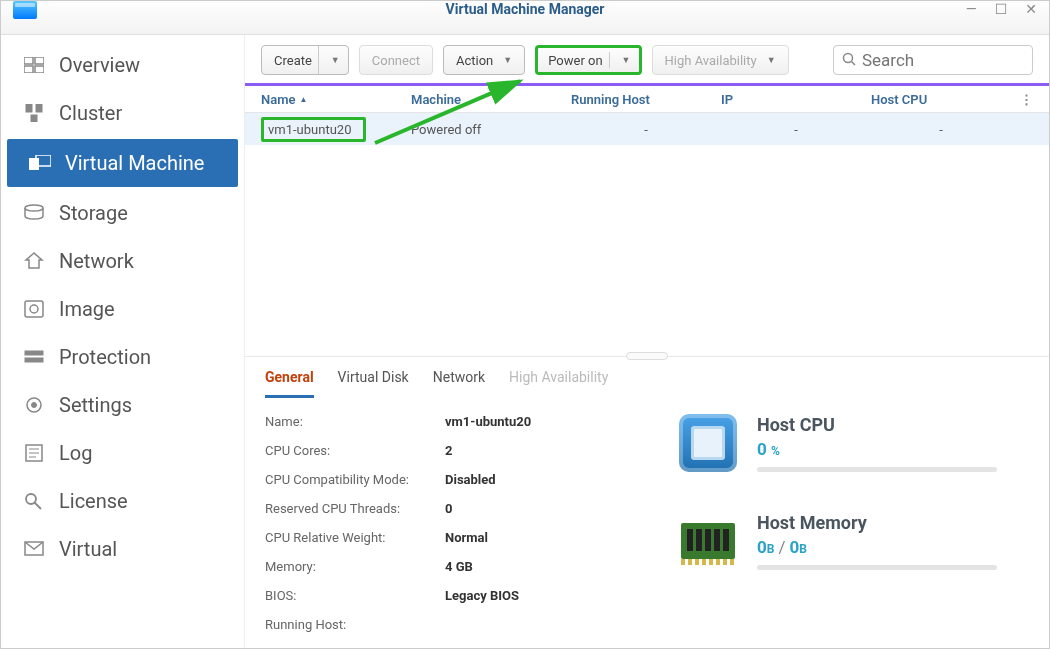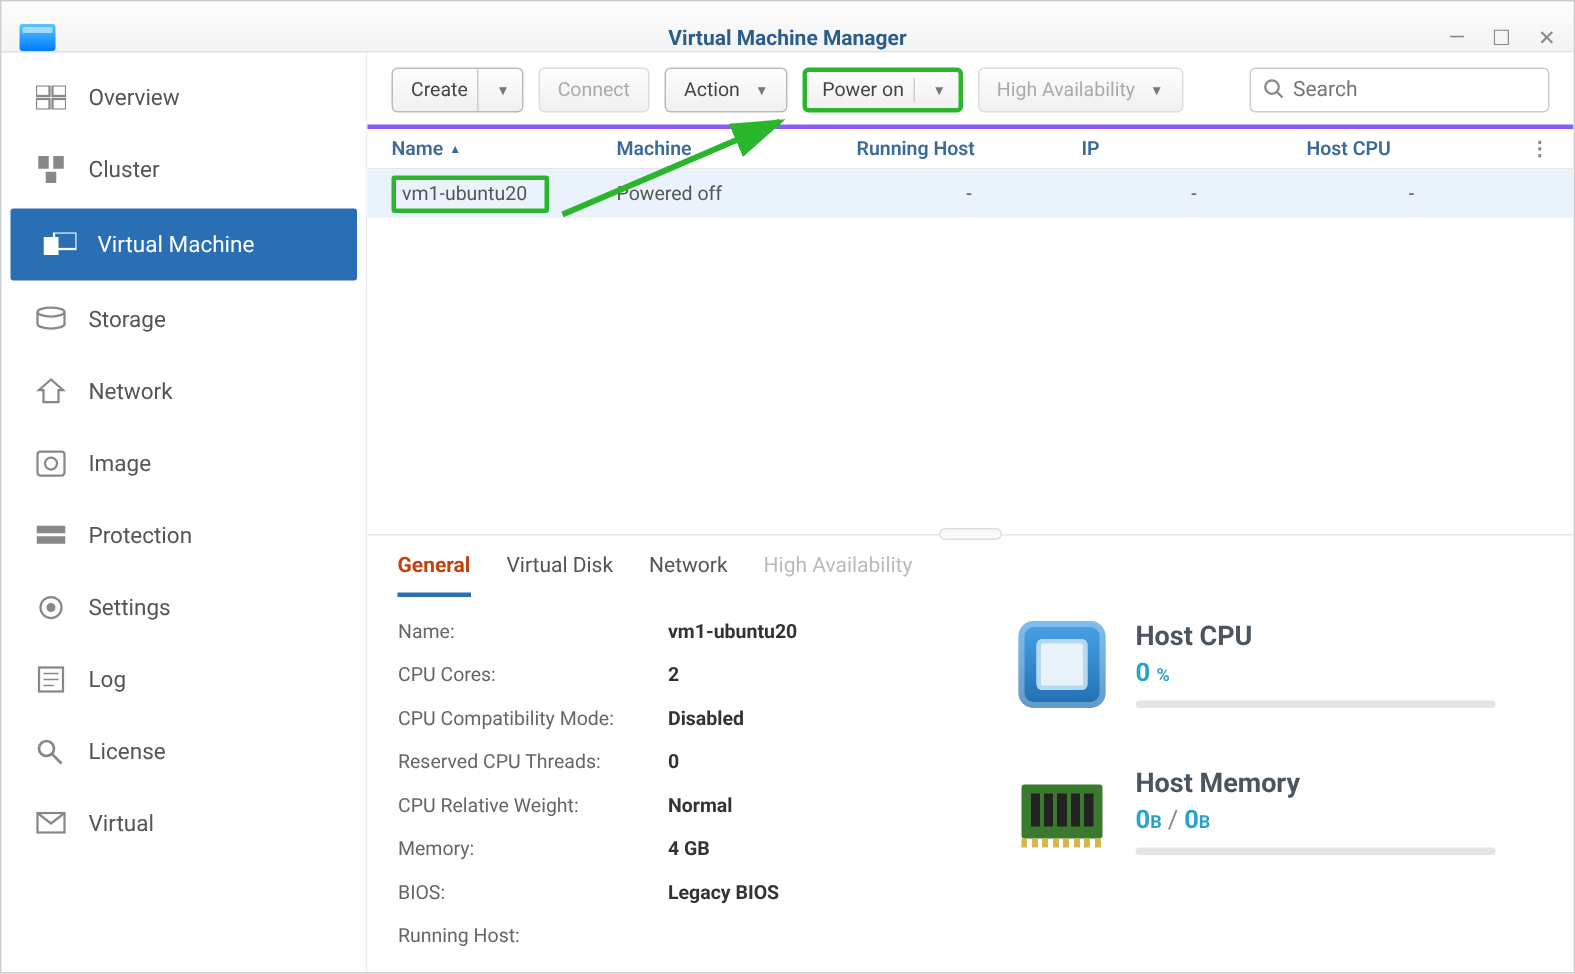--- a/index.html
+++ b/index.html
@@ -1,46 +1,46 @@
 <!DOCTYPE html>
 <html><head>
 <meta charset="utf-8">
 <style>
 * { box-sizing: border-box; margin: 0; padding: 0; font-family: -apple-system, BlinkMacSystemFont, "Segoe UI", Roboto, Arial, sans-serif; }
 body { background: #fff; width: 1050px; height: 649px; overflow: hidden; border: 1px solid #ccc; }
 
-.titlebar { height: 34px; display: flex; align-items: flex-end; position: relative; border-bottom: 1px solid #e0e0e0; background: linear-gradient(#fdfdfd,#f3f3f3); }
+.titlebar { height: 34px; display: flex; align-items: flex-start; position: relative; border-bottom: 1px solid #e0e0e0; background: linear-gradient(#fdfdfd,#f3f3f3); }
 .titlebar .app-icon { width: 24px; height: 18px; margin-left: 12px; background: linear-gradient(#5ac8fa,#007aff); border-radius: 2px; position: relative; }
 .titlebar .app-icon::before { content:""; position:absolute; top:2px; left:2px; right:2px; height:4px; background:#fff; opacity:.5; border-radius:1px;}
 .titlebar .title { position:absolute; left:0; right:0; text-align:center; font-weight:700; color:#2a5d8a; font-size:14px; pointer-events:none;}
 .titlebar .win-controls { margin-left:auto; display:flex; gap:18px; padding-right:12px; color:#888;}
 .titlebar .win-controls span { cursor:pointer; font-size:14px;}
 
 .main { display:flex; height: calc(100% - 34px); }
 
 .sidebar { width: 244px; background:#fff; border-right:1px solid #eee; padding-top:6px; }
-.side-item { display:flex; align-items:center; gap:14px; height:48px; padding:0 18px 0 22px; color:#555; font-size:15px; cursor:pointer;}
+.side-item { display:flex; align-items:center; gap:14px; height:48px; padding:0 18px 0 22px; color:#555; font-size:20px; cursor:pointer;}
 .side-item.active { background:#2a6fb3; color:#fff; border-radius:2px; margin:2px 6px;}
 .side-item .side-icon { width:22px; height:18px; display:flex; align-items:center; justify-content:center; color:inherit;}
 .side-item.active .side-icon { color:#fff; }
 .side-item:not(.active) .side-icon svg { stroke:#888; fill:#888; }
 
 .content { flex:1; display:flex; flex-direction:column; background:#fff; }
 
 .toolbar { display:flex; align-items:center; gap:10px; padding:10px 16px 8px 16px; }
 .btn { display:inline-flex; align-items:center; gap:6px; height:30px; padding:0 12px; border:1px solid #bbb; border-radius:4px; background:linear-gradient(#fdfdfd,#f0f0f0); color:#444; font-size:13px; cursor:pointer;}
 .btn.disabled { color:#aaa; border-color:#ddd; cursor:default;}
 .btn.highlight { border:3px solid #29b62c; padding:4px 10px; }
 .btn .caret { font-size:9px; color:#777; margin-left:4px;}
 .btn.split { padding-right:0; }
 .btn.split .caret-box { border-left:1px solid #ccc; padding:0 8px; height:100%; display:flex; align-items:center;}
 .flex-spacer { flex:1; }
 .search { display:flex; align-items:center; width:200px; height:30px; border:1px solid #ccc; border-radius:4px; padding:0 8px; background:#fff; color:#888;}
 .search .search-icon { margin-right:6px; }
-.search input { border:none; outline:none; font-size:14px; width:100%; color:#555; background:transparent;}
+.search input { border:none; outline:none; font-size:17px; width:100%; color:#555; background:transparent;}
 
 .table-head { display:flex; align-items:center; border-top:3px solid #8b5cf6; border-bottom:1px solid #e5e5e5; height:30px; padding:0 16px; font-size:13px; color:#3b6b99; font-weight:600;}
 .th { display:flex; align-items:center; gap:4px; }
 .th.name { width:150px;}
 .th.status { width:160px;}
 .th.rhost { width:150px;}
 .th.ip { width:150px;}
 .th.cpu { width:140px;}
 .th.menu { margin-left:auto; color:#888; cursor:pointer;}
 .sort-asc { font-size:8px; color:#3b6b99;}

